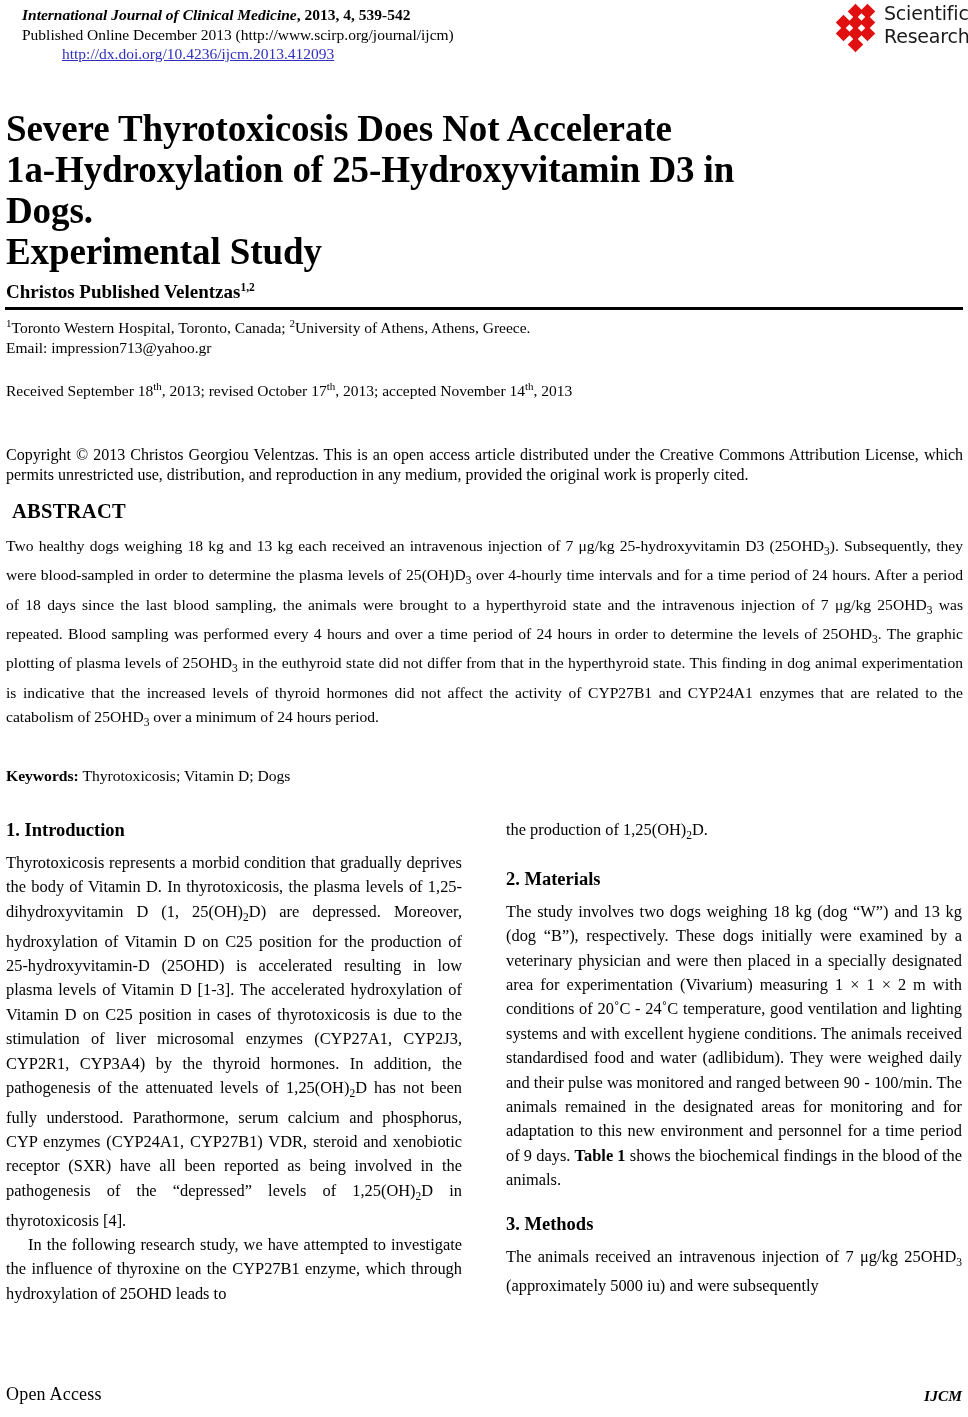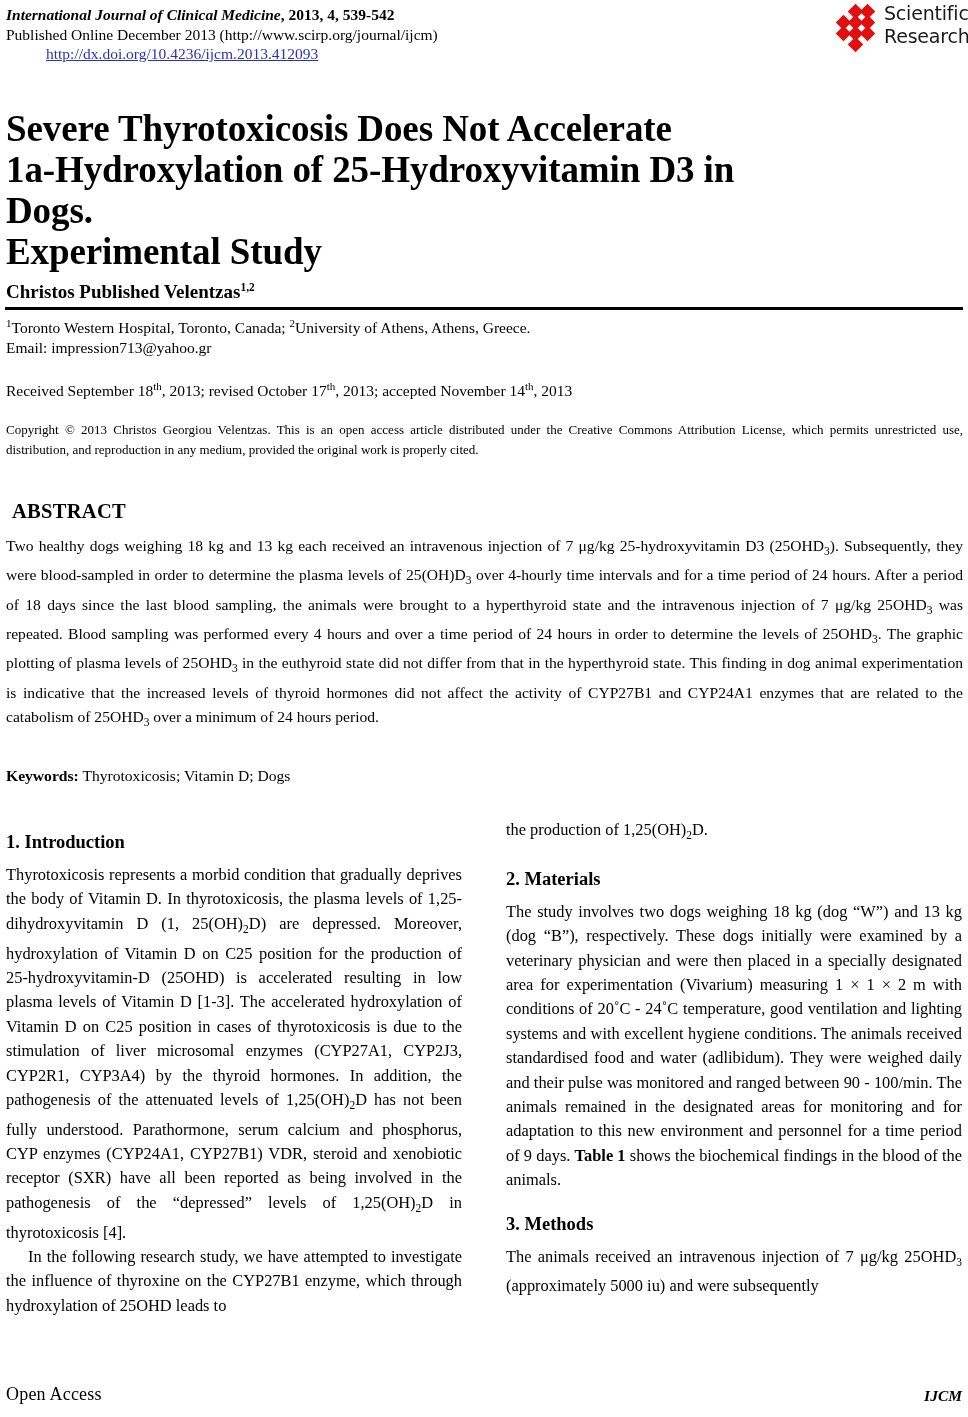--- a/index.html
+++ b/index.html
@@ -21,21 +21,21 @@
     left: 0; top: 0;
     width: 968px;
     height: 1417px;
     padding: 0;
     box-sizing: border-box;
   }
 
   
   .masthead {
     position: absolute;
-    left: 6px;
+    left: 22px;
     top: 5px;
     width: 820px;
   }
   .mast-line {
     font-size: 15.5px;
     line-height: 19.5px;
     white-space: nowrap;
   }
   .mast-journal {
     font-style: italic;
@@ -141,23 +141,23 @@
     top: 376px;
     width: 956px;
     font-size: 15.5px;
     line-height: 20px;
   }
   .dates-block sup { font-size: 11px; }
 
   .copyright-block {
     position: absolute;
     left: 6px;
-    top: 420px;
+    top: 445px;
     width: 957px;
-    font-size: 13px;
+    font-size: 16px;
     line-height: 20px;
     text-align: justify;
   }
 
   
   .abstract-head {
     position: absolute;
     left: 12px;
     top: 500px;
     font-size: 20.5px;
@@ -183,21 +183,21 @@
     line-height: 22px;
   }
   .keywords b { font-weight: bold; }
 
   
   .col {
     position: absolute;
     top: 818px;
     width: 456px;
   }
-  .col-left  { left: 6px; margin-top: 12px; }
+  .col-left  { left: 6px; }
   .col-right { left: 506px; }
 
   .sec-head {
     font-size: 18.5px;
     font-weight: bold;
     line-height: 24px;
     margin: 0 0 9px 0;
   }
   .sec-head-sp { margin-top: 19px; }
 

